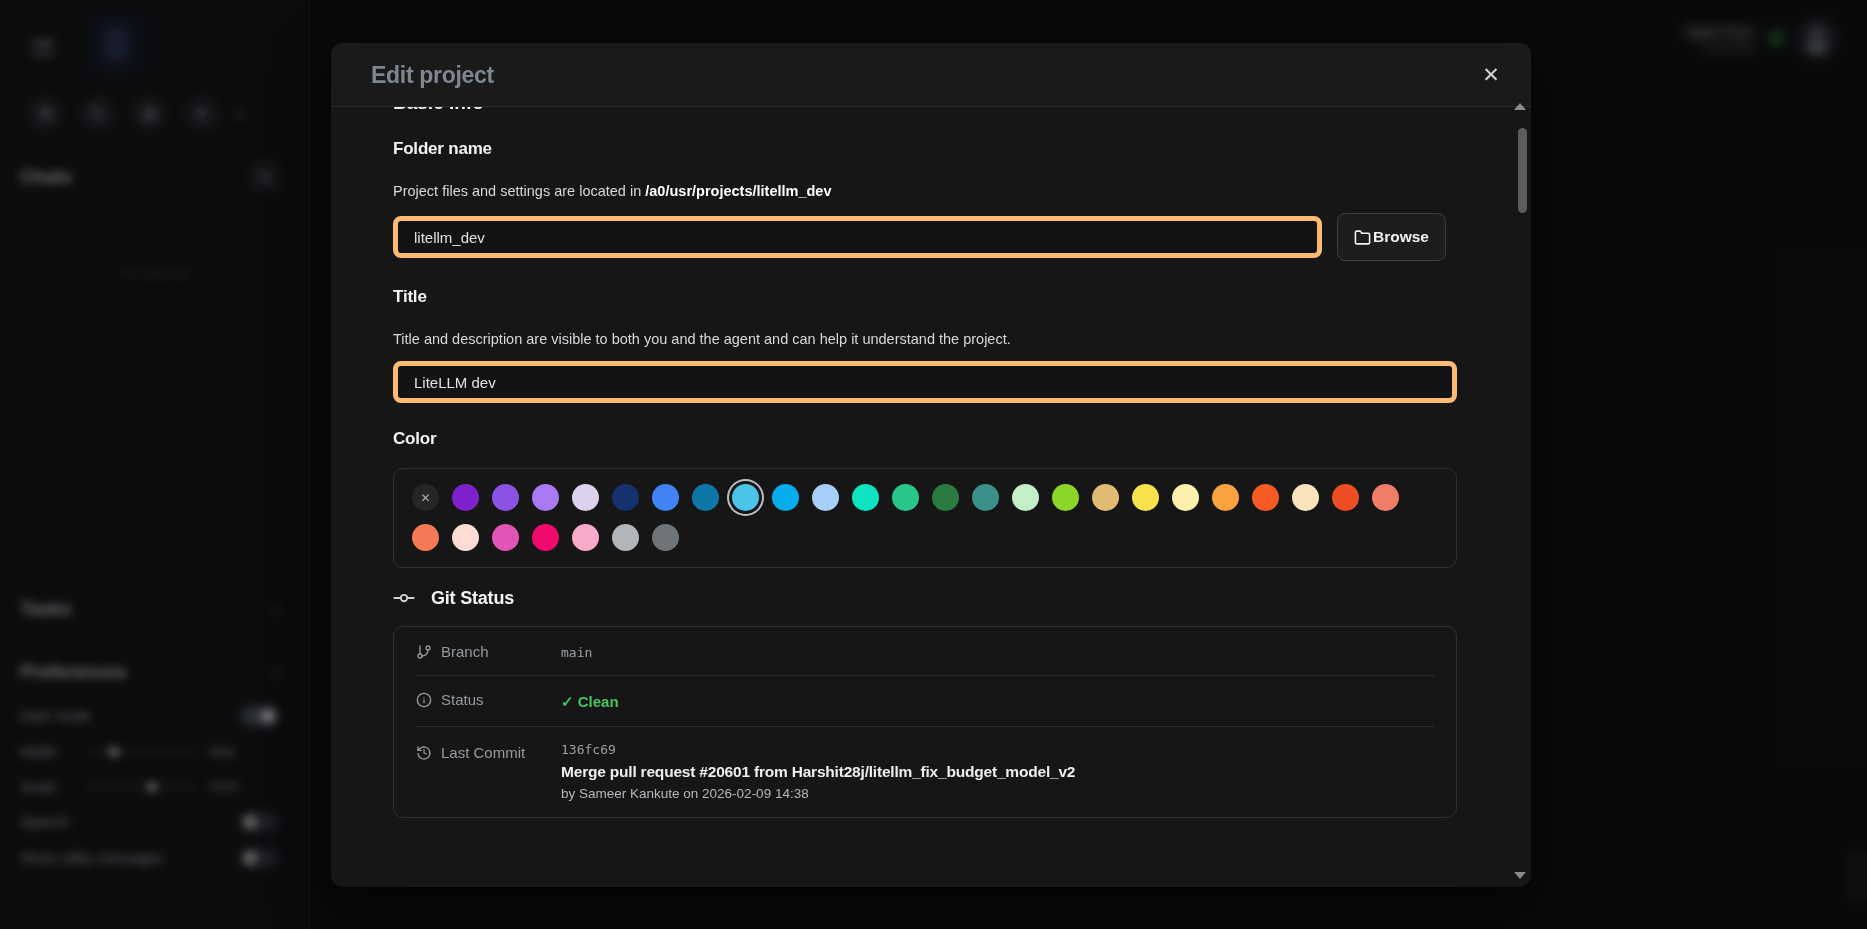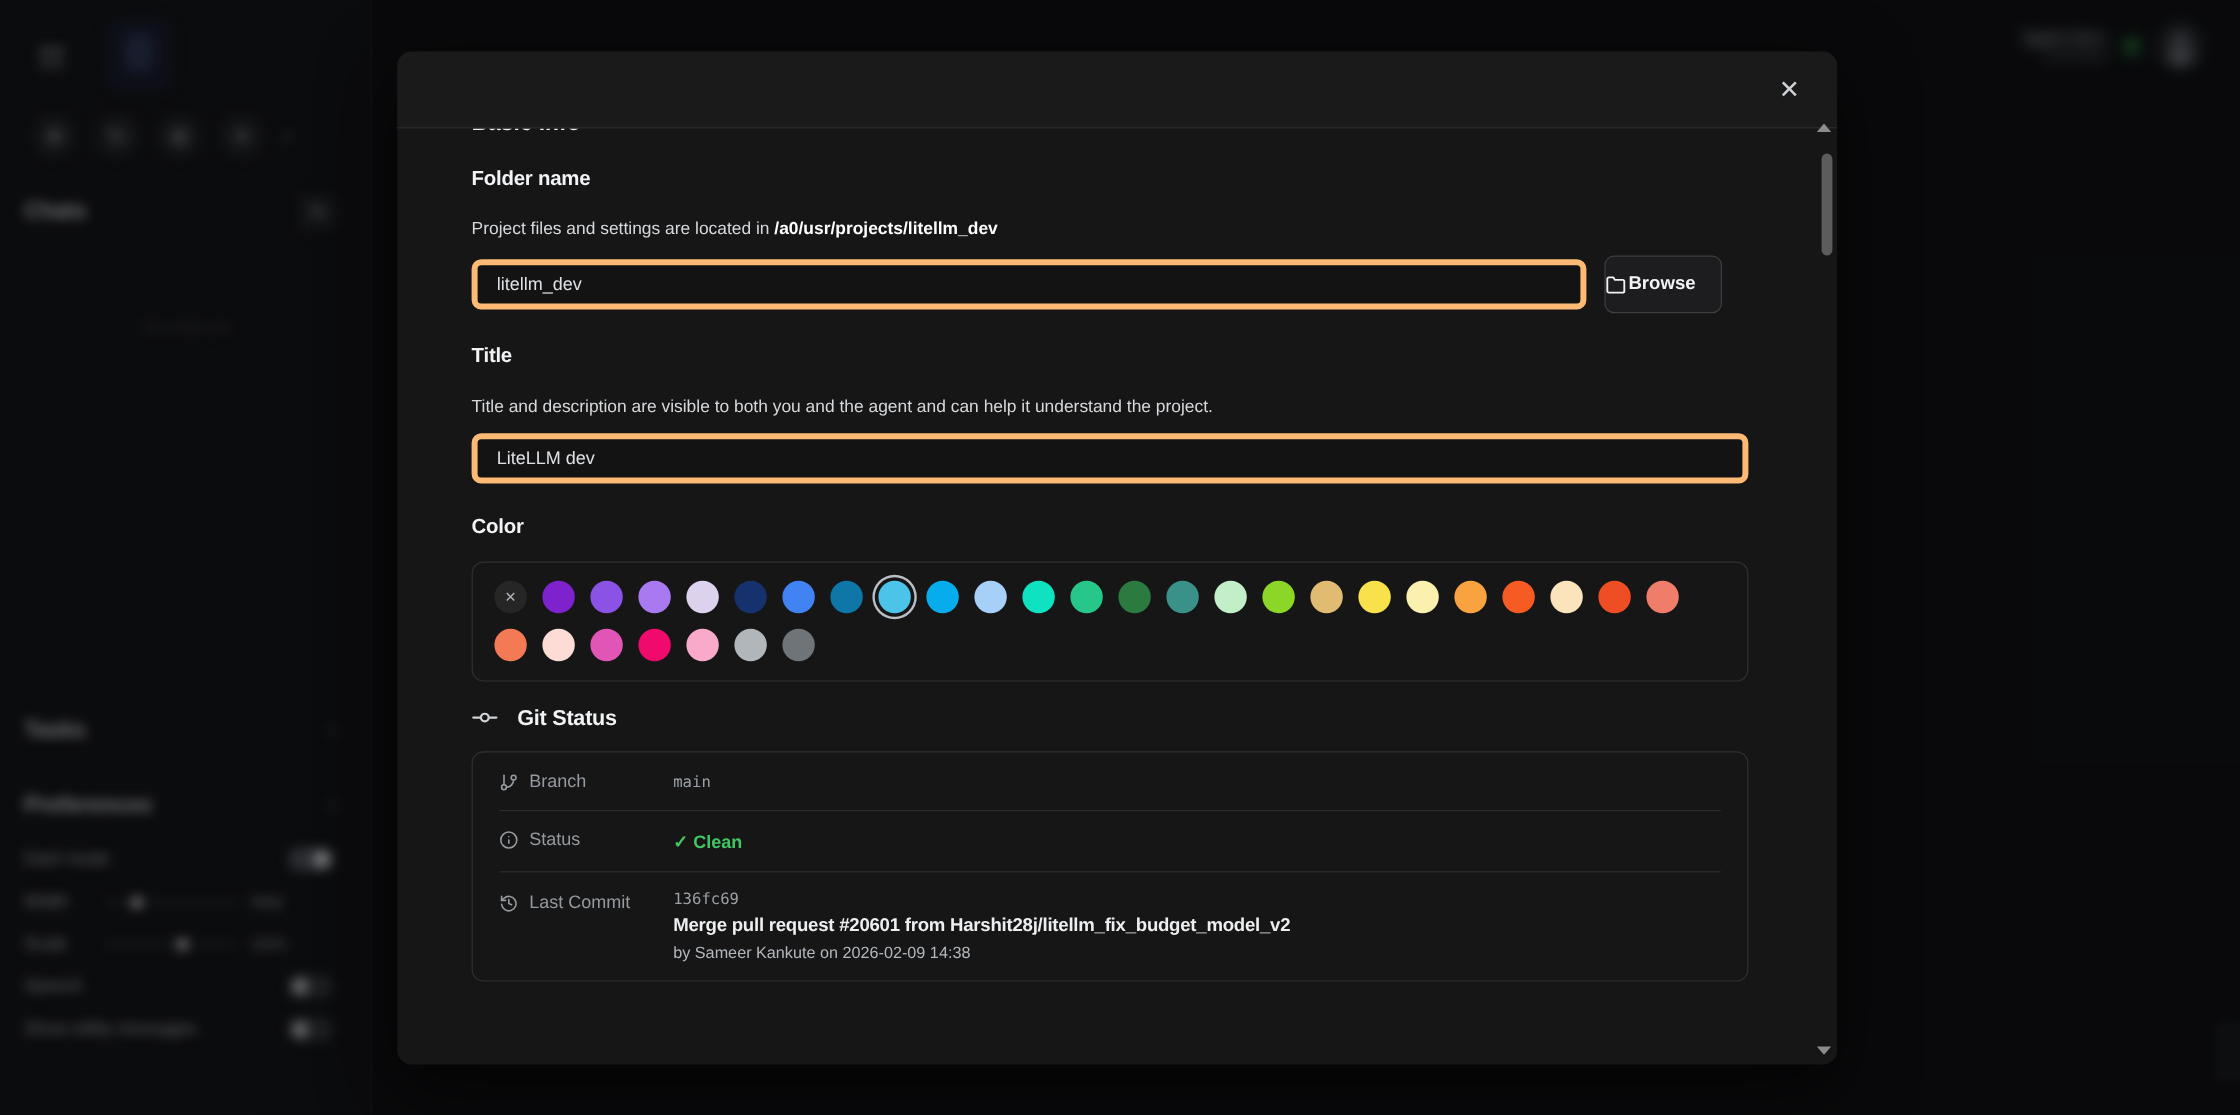--- a/index.html
+++ b/index.html
@@ -73,23 +73,23 @@
 
   .field-label { margin-top:26px; font-size:17px; font-weight:700; color:#f1f3f5; letter-spacing:-0.2px; }
   .field-desc { margin-top:24px; font-size:14.5px; color:#d6d9dc; }
   .field-desc b { color:#ffffff; font-weight:700; }
   .folder-row { margin-top:14px; display:flex; align-items:center; gap:15px; height:48px; }
   .text-input { height:42px; background:#131314; border:5px solid #fdba74; border-radius:8px;
                 color:#dfe2e5; font-size:15px; padding:0 16px; outline:none;
                 font-family:"Liberation Sans", sans-serif; }
   .folder-input { width:929px; }
   .title-input { margin-top:14px; width:100%; display:block; }
-  .browse-btn { width:98px; height:48px; background:#1d1d1f; border:1px solid #3e3e40; border-radius:8px;
+  .browse-btn { width:109px; height:48px; background:#1d1d1f; border:1px solid #3e3e40; border-radius:8px;
                 color:#f2f3f5; font-size:15.5px; font-weight:700; display:flex; align-items:center;
-                justify-content:flex-start; gap:2px; cursor:pointer; }
+                justify-content:center; gap:2px; cursor:pointer; }
   .browse-btn svg { stroke:#f2f3f5; }
 
   .color-panel { margin-top:19px; height:100px; border:1px solid #303032; border-radius:10px;
                  padding:15px 18px 0 18px; }
   .swatch-row { display:flex; gap:13px; margin-bottom:13px; }
   .swatch { width:27px; height:27px; border-radius:50%; cursor:pointer; flex:none; }
   .swatch.selected { box-shadow:0 0 0 3px #161617, 0 0 0 5px #b9bfc4; }
   .swatch-none { background:#262627; color:#aeb3b8; display:flex; align-items:center; justify-content:center;
                  font-size:12px; }
 
@@ -207,20 +207,21 @@
           <div class="body"></div>
         </div>
     </div>
     <div class="glow"></div>
   </div>
 
   <div class="overlay"></div>
 
   <div class="modal">
     <div class="modal-header">
+      <div class="modal-title">Edit project</div>
       <div class="modal-close">✕</div>
     </div>
 
     <div class="modal-body">
       <div class="clip-heading">
         <span>Basic Info</span>
       </div>
 
       <div class="field-label">Folder name</div>
       <div class="field-desc">

